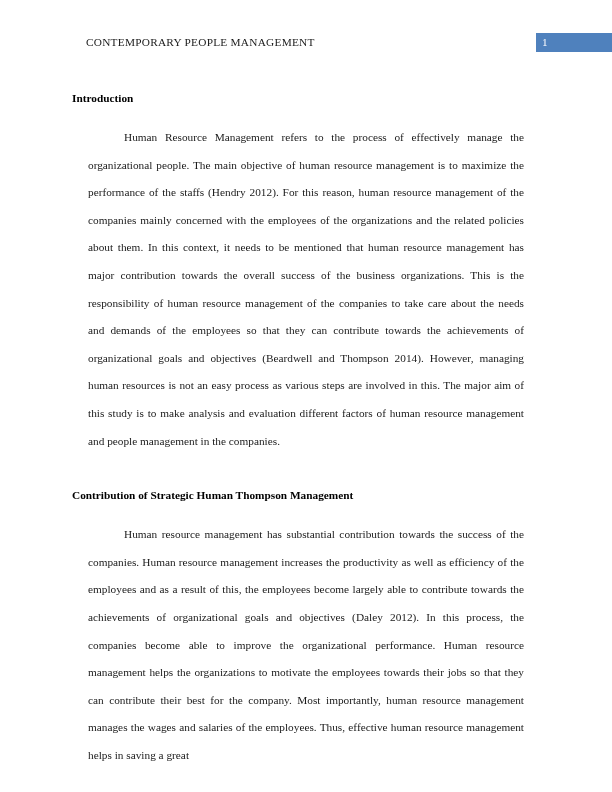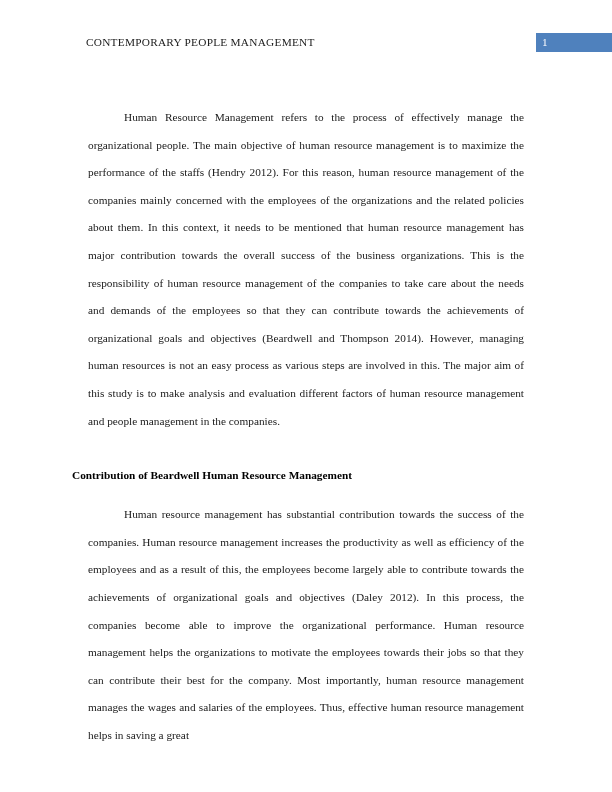--- a/index.html
+++ b/index.html
@@ -101,22 +101,23 @@
   <div class="page-header">
     <div class="header-title">CONTEMPORARY PEOPLE MANAGEMENT</div>
   </div>
 
   <div class="page-number-badge" style="background: rgb(79, 129, 189);">
     <span class="num" style="color: rgb(255, 255, 255);">1</span>
   </div>
 
   <div class="doc-body">
 
+    <h2 class="heading">Introduction</h2>
 
     <p class="para">Human Resource Management refers to the process of effectively manage the organizational people. The main objective of human resource management is to maximize the performance of the staffs (Hendry 2012). For this reason, human resource management of the companies mainly concerned with the employees of the organizations and the related policies about them. In this context, it needs to be mentioned that human resource management has major contribution towards the overall success of the business organizations. This is the responsibility of human resource management of the companies to take care about the needs and demands of the employees so that they can contribute towards the achievements of organizational goals and objectives (Beardwell and Thompson 2014). However, managing human resources is not an easy process as various steps are involved in this. The major aim of this study is to make analysis and evaluation different factors of human resource management and people management in the companies.</p>
 
-    <h2 class="heading spaced">Contribution of Beardwell Human Resource Management</h2>
+    <h2 class="heading spaced">Contribution of Strategic Human Thompson Management</h2>
 
     <p class="para">Human resource management has substantial contribution towards the success of the companies. Human resource management increases the productivity as well as efficiency of the employees and as a result of this, the employees become largely able to contribute towards the achievements of organizational goals and objectives (Daley 2012). In this process, the companies become able to improve the organizational performance. Human resource management helps the organizations to motivate the employees towards their jobs so that they can contribute their best for the company. Most importantly, human resource management manages the wages and salaries of the employees. Thus, effective human resource management helps in saving a great</p>
 
   </div>
 
 </div>
 
 </body></html>

